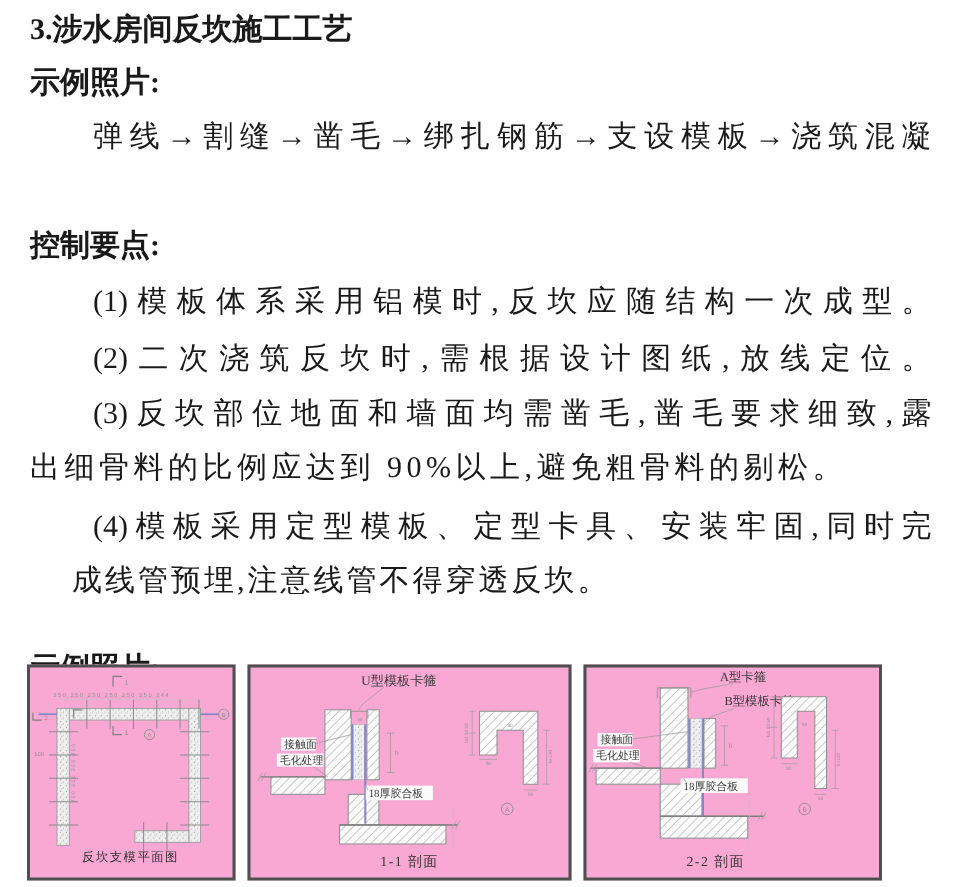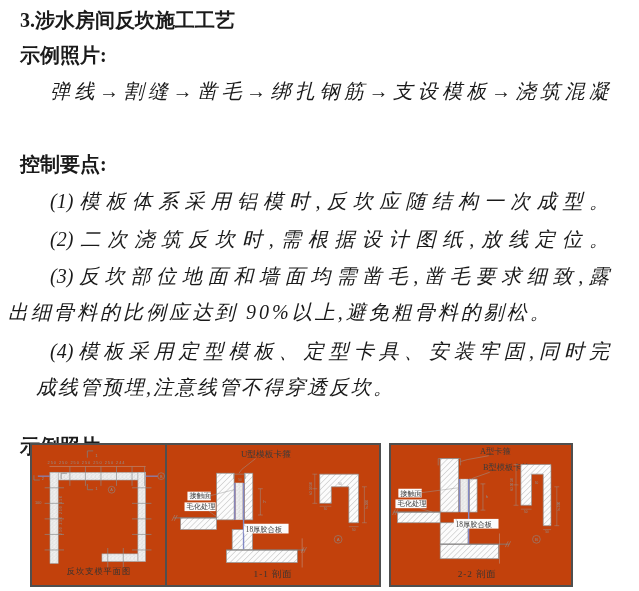--- a/index.html
+++ b/index.html
@@ -3,28 +3,28 @@
 <meta charset="utf-8">
 <style>
   html,body { margin:0; padding:0; background:#ffffff; }
   .page {
     position:relative; width:639px; height:591px; background:#ffffff;
     font-family:"Liberation Serif","DejaVu Serif",serif; color:#1a1a1a;
     overflow:hidden;
   }
   .h { position:absolute; left:20px; font-weight:bold; font-size:20px;
        line-height:22px; white-space:nowrap; }
-  .bl { position:absolute; left:8px; width:601px; font-size:20px;
-        line-height:23px;font-style:italic; }
+  .bl { position:absolute; left:20px; width:601px; font-size:20px;
+        line-height:23px; }
   .just { text-align:justify; text-align-last:justify; }
   .ind  { text-indent:42px; }
   .ls2  { letter-spacing:2px;margin-left:28px; }
   .ls3  { letter-spacing:3px; }
   .fig { position:absolute; top:443px; height:144px; box-sizing:border-box;
-         border:2px solid #4f4f4f; background:#c2410c; }
+         border:2px solid #4f4f4f; background:#f9a8d4; }
   .fig svg { display:block; }
   .cj  { font-family:"Liberation Serif","DejaVu Serif",serif; fill:#3a3a3a; }
   .dim { font-family:"Liberation Sans","DejaVu Sans",sans-serif; fill:#8f8f8f; }
   .cap { font-family:"Liberation Serif","DejaVu Serif",serif; fill:#333333;
          letter-spacing:1px; }
 </style>
 </head>
 <body>
 
 <div class="page">
@@ -34,21 +34,21 @@
   <div class="bl just ind" style="top:80px">弹线→割缝→凿毛→绑扎钢筋→支设模板→浇筑混凝</div>
   <div class="h" style="top:153px">控制要点:</div>
   <div class="bl just ind" style="top:190px">(1)模板体系采用铝模时,反坎应随结构一次成型。</div>
   <div class="bl just ind" style="top:228px">(2)二次浇筑反坎时,需根据设计图纸,放线定位。</div>
   <div class="bl just ind" style="top:265px">(3)反坎部位地面和墙面均需凿毛,凿毛要求细致,露</div>
   <div class="bl ls3" style="top:301px">出细骨料的比例应达到 90%以上,避免粗骨料的剔松。</div>
   <div class="bl just ind" style="top:340px">(4)模板采用定型模板、定型卡具、安装牢固,同时完</div>
   <div class="bl ls2" style="top:376px">成线管预埋,注意线管不得穿透反坎。</div>
   <div class="h" style="top:435px">示例照片:</div>
 
-  <div class="fig" style="left:30px; width:139px">
+  <div class="fig" style="left:18px; width:139px">
     <svg width="135" height="140" viewBox="0 0 139 144">
       <defs>
         <pattern id="f1s" patternUnits="userSpaceOnUse" width="4" height="4">
           <rect width="4" height="4" fill="#efefef"></rect>
           <circle cx="1" cy="1" r="0.45" fill="#9a9a9a"></circle>
           <circle cx="3" cy="2.6" r="0.4" fill="#a8a8a8"></circle>
           <circle cx="1.8" cy="3.4" r="0.35" fill="#b0b0b0"></circle>
         </pattern>
       </defs>
 
@@ -190,21 +190,21 @@
       <text class="dim" x="177" y="41" font-size="3.2" text-anchor="middle">50</text>
       <text class="dim" x="162" y="67" font-size="3.2" text-anchor="middle">50</text>
       <text class="dim" x="191" y="88" font-size="3.2" text-anchor="middle">50</text>
       <circle cx="175" cy="97" r="4" fill="none" stroke="#8a8a8a" stroke-width="0.6"></circle>
       <text class="dim" x="175" y="98.8" font-size="4.5" text-anchor="middle">A</text>
 
       <text class="cap" x="108" y="136" font-size="9.5" text-anchor="middle">1-1 剖面</text>
     </svg>
   </div>
 
-  <div class="fig" style="left:389px; width:184px">
+  <div class="fig" style="left:389px; width:199px">
     <svg width="180" height="140" viewBox="0 0 184 144">
       <defs>
         <pattern id="f3h" patternUnits="userSpaceOnUse" width="4.2" height="4.2" patternTransform="rotate(45)">
           <rect width="4.2" height="4.2" fill="#fcfcfc"></rect>
           <line x1="0" y1="0" x2="0" y2="4.2" stroke="#a6a6a6" stroke-width="0.8"></line>
         </pattern>
         <pattern id="f3s" patternUnits="userSpaceOnUse" width="4" height="4">
           <rect width="4" height="4" fill="#efefef"></rect>
           <circle cx="1" cy="1" r="0.45" fill="#9a9a9a"></circle>
           <circle cx="3" cy="2.6" r="0.4" fill="#a8a8a8"></circle>

